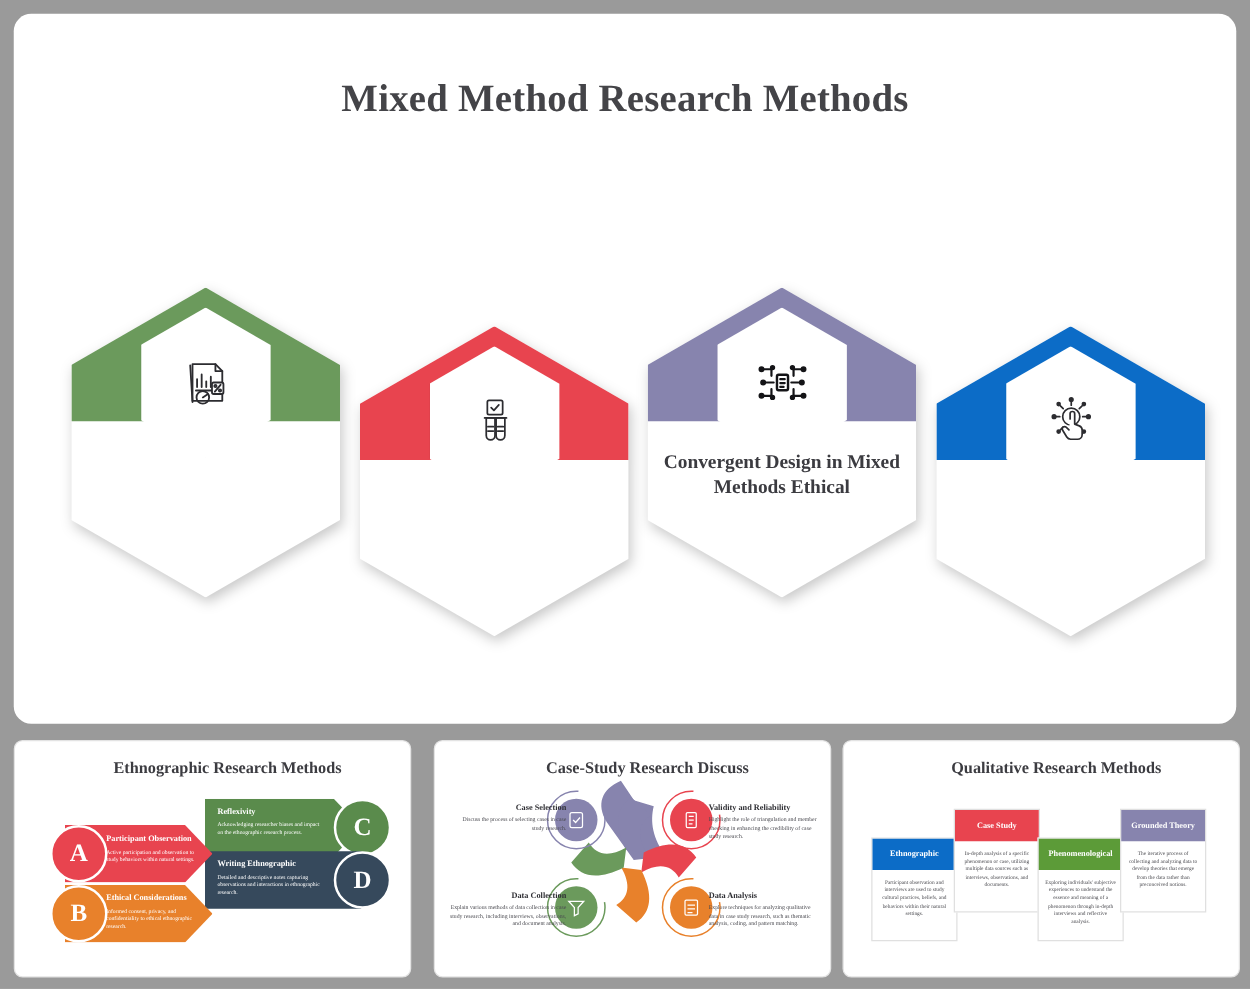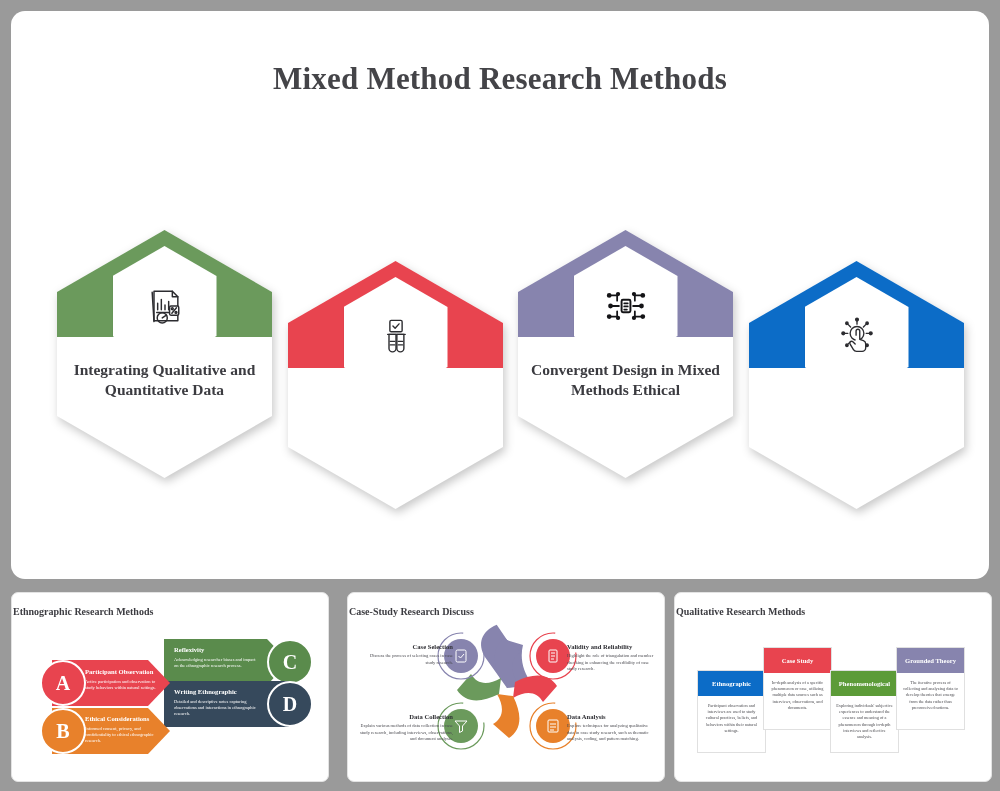--- a/index.html
+++ b/index.html
@@ -76,22 +76,23 @@
     width: 318px; height: 190px;
     background: #ffffff;
     border-radius: 7px;
     border: 1px solid #e3e3e3;
     overflow: hidden;
   }
   #thumb1 { left: 11px; }
   #thumb2 { left: 347px; }
   #thumb3 { left: 674px; }
   .thumb-title {
-    position: absolute; left: 1px; top: 13px; width: 100%;
-    font-size: 10px; font-weight: bold; color: #3c3c41;
+    position: absolute; left: 12px; top: 13px; width: 100%;
+    text-align: center;
+    font-size: 13px; font-weight: bold; color: #3c3c41;
     font-family: "Liberation Serif","DejaVu Serif",serif;
   }
 
   
   .arrow {
     position: absolute;
     height: 46px;
     display: flex; align-items: center;
   }
   .arrow-body {
@@ -144,21 +145,20 @@
       <path d="M15 31 h16"></path>
       <circle cx="21" cy="37" r="5.5"></circle>
               <path d="M21 37 l4.5 -3"></path>
       <rect x="29" y="24" width="10" height="10" rx="1.5" fill="#fff"></rect>
               <path d="M31.5 32 l5 -6"></path>
               <circle cx="32" cy="27" r="1"></circle>
               <circle cx="36" cy="31" r="1"></circle>
       <path d="M10 9 l2 32"></path>
             </svg>
           </div>
-          <div class="hex-label">Integrating Qualitative and Quantitative Data</div>
         </div>
         <div class="hex" style="left: 277px; top: 250px;">
           <div class="hex-shape">
             <div class="hex-top" style="background:#E8444F"></div>
           </div>
           <div class="inner-hex">
             <svg width="42" height="44" viewBox="0 0 48 48" fill="none" stroke="#2c2c30" stroke-width="1.6" stroke-linecap="round" stroke-linejoin="round">
       <rect x="17" y="5" width="14" height="13" rx="1.5" fill="#fff"></rect>
               <path d="M20.5 11.5 l2.5 2.5 l4.5 -5"></path>
       <path d="M16 21 h8 v16 a4 4 0 0 1 -8 0 z" fill="#fff"></path>

